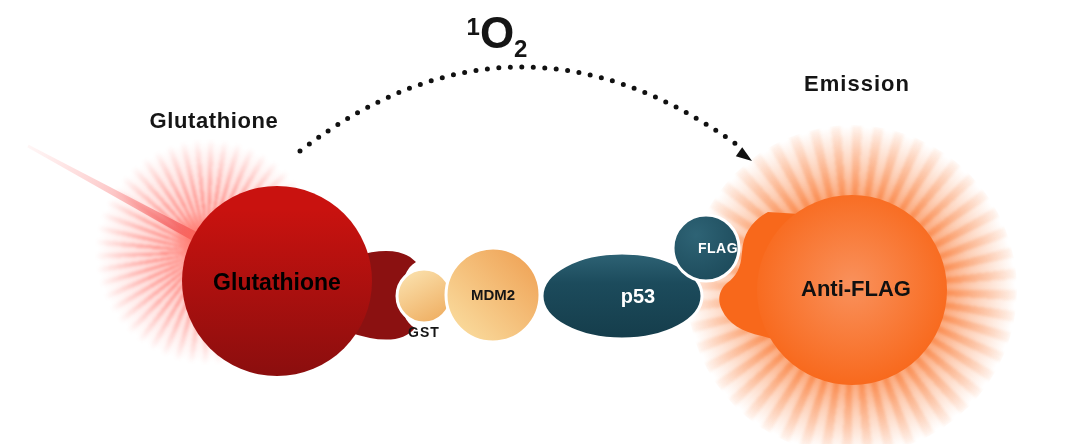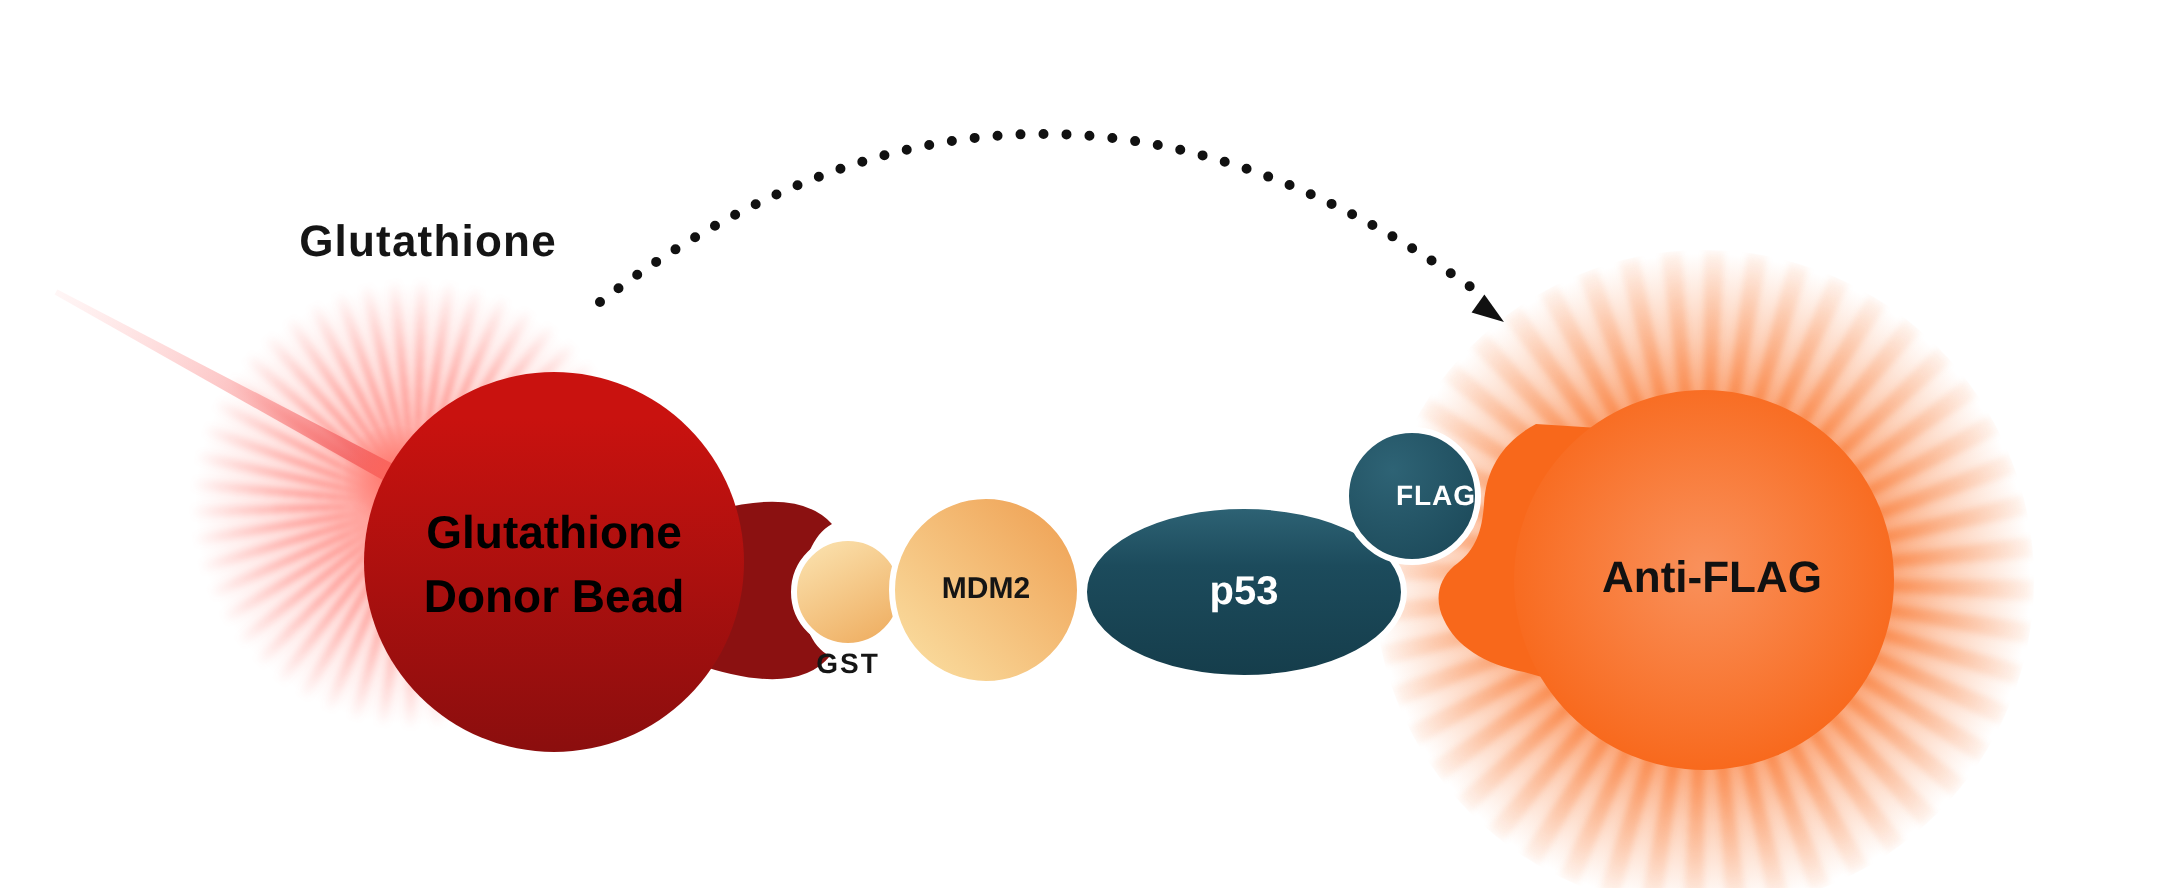--- a/index.html
+++ b/index.html
@@ -38,21 +38,21 @@
   #excitation-label{left:214px;top:121px;font-size:22px;letter-spacing:0.6px;}
   #emission-label{left:857px;top:84px;font-size:22px;letter-spacing:1px;}
   #o2-label{left:497px;top:33px;}
   .o2base{font-size:44px;font-weight:bold;}
   .o2sup{font-size:24px;font-weight:bold;position:relative;top:-13px;}
   .o2sub{font-size:24px;font-weight:bold;position:relative;top:9px;}
   #donor-bead-label{left:277px;top:282px;font-size:23px;line-height:32px;color:#000000;}
   #acceptor-bead-label{left:856px;top:289px;font-size:22px;line-height:30px;color:#111111;}
   #gst-label{left:424px;top:296px;font-size:14px;letter-spacing:1px;margin-top:36px;}
   #mdm2-label{left:493px;top:295px;font-size:15px;}
-  #p53-label{left:622px;top:296px;font-size:20px;color:#ffffff;}
+  #p53-label{left:638px;top:296px;font-size:20px;color:#ffffff;}
   #flag-label{left:706px;top:248px;font-size:14px;letter-spacing:0.5px;color:#ffffff;margin-left:12px;}
 </style>
 </head>
 <body>
 
 <div class="stage">
 
   <div class="glow" id="donor-glow"></div>
   <div class="glow" id="donor-rays"></div>
   <div class="glow" id="acceptor-glow"></div>
@@ -109,25 +109,26 @@
     <circle cx="493" cy="295" r="47" fill="url(#gMDM2)" stroke="#ffffff" stroke-width="3"></circle>
     <ellipse cx="622" cy="296" rx="80" ry="43" fill="url(#gP53)" stroke="#ffffff" stroke-width="3"></ellipse>
     <circle cx="706" cy="248" r="33" fill="url(#gFLAG)" stroke="#ffffff" stroke-width="3"></circle>
 
     <path d="M 300 151 Q 515.5 -13.5 736 144" fill="none" stroke="#111111" stroke-width="5" stroke-linecap="round" stroke-dasharray="0 11.5"></path>
     <polygon points="752,161 735.8,156.2 742.2,147.2" fill="#111111"></polygon>
   </svg>
 
   <div class="lbl" id="excitation-label">Glutathione</div>
 
+  <div class="lbl" id="o2-label"><span class="o2sup">1</span><span class="o2base">O</span><span class="o2sub">2</span></div>
 
+  <div class="lbl" id="emission-label">Emission</div>
 
   <div class="lbl" id="donor-bead-label">
     <div>Glutathione</div>
-    <div>Donor Bead</div>
   </div>
 
   <div class="lbl" id="gst-label">GST</div>
   <div class="lbl" id="mdm2-label">MDM2</div>
   <div class="lbl" id="p53-label">p53</div>
   <div class="lbl" id="flag-label">FLAG</div>
 
   <div class="lbl" id="acceptor-bead-label">
     <div>Anti-FLAG</div>
   </div>

